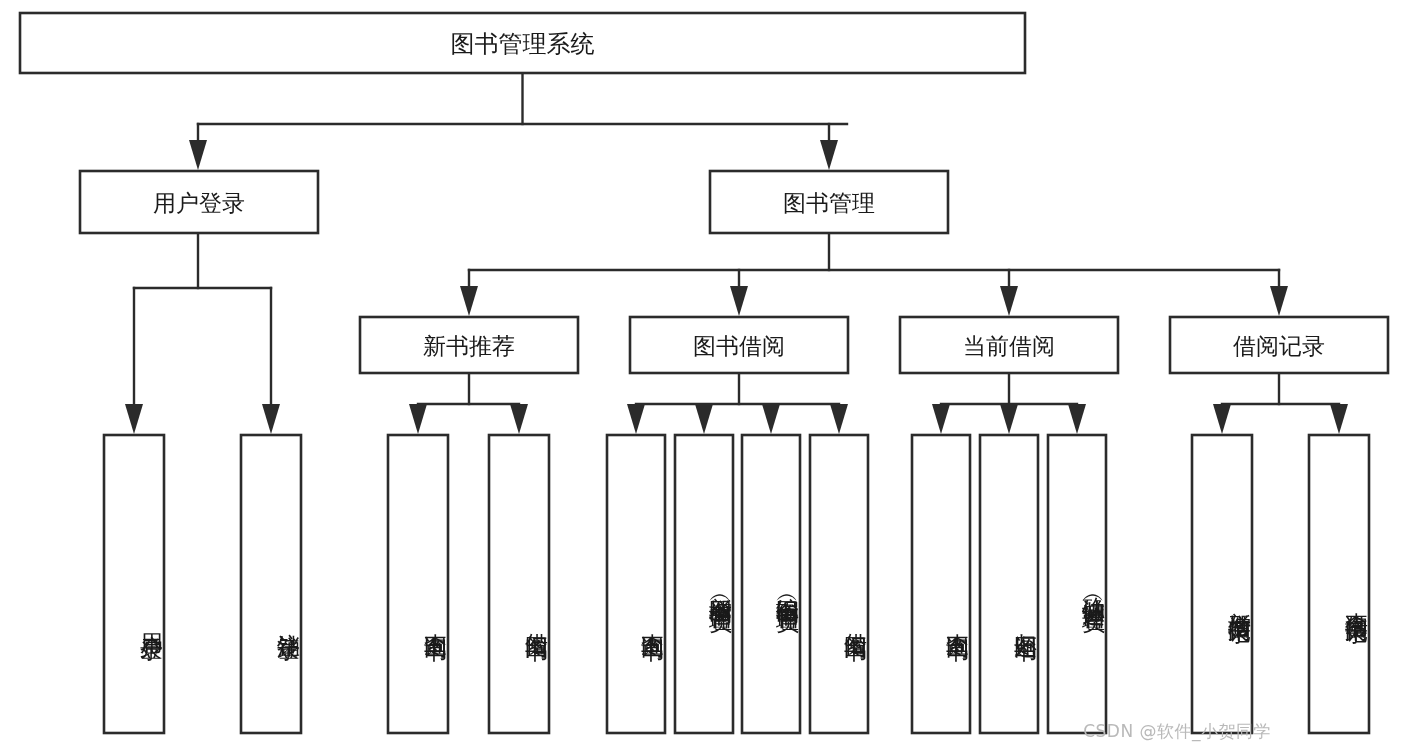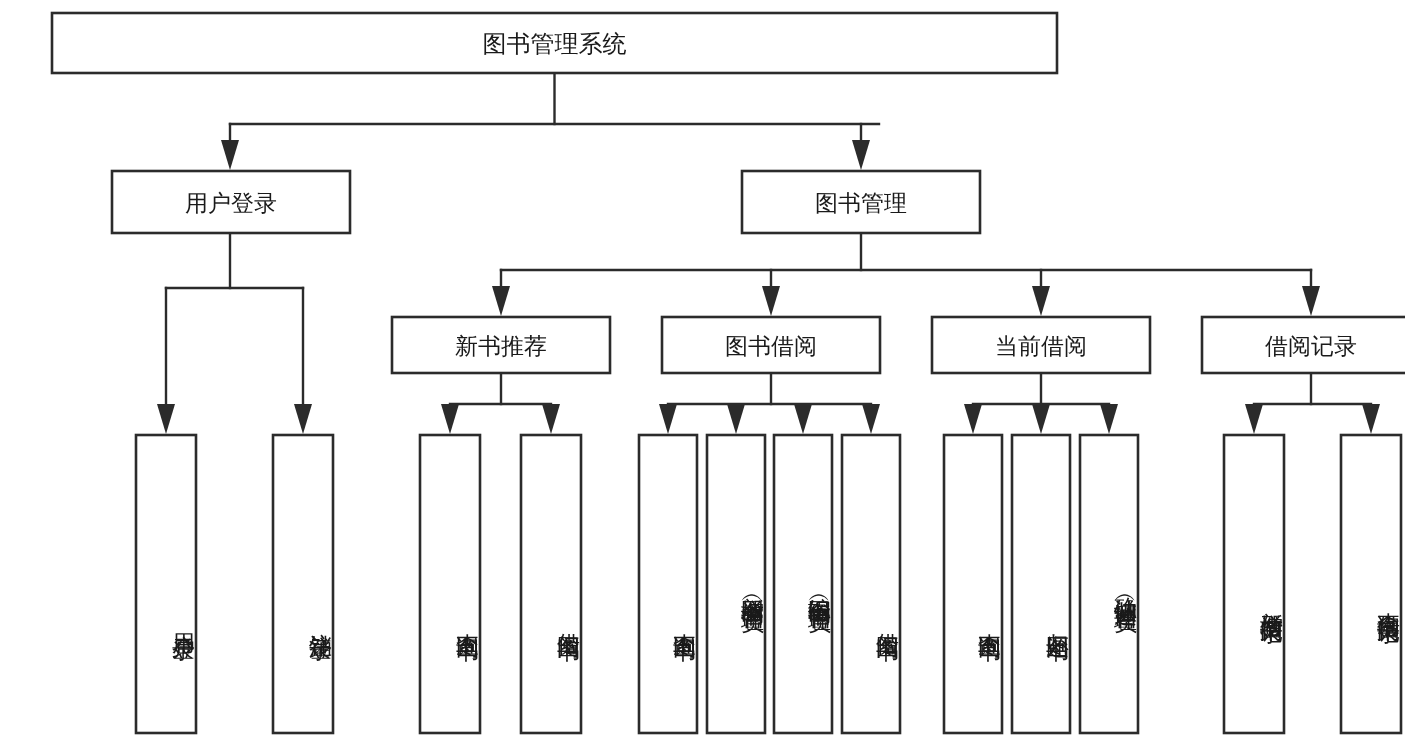--- a/index.html
+++ b/index.html
@@ -11,21 +11,20 @@
     width: 1405px;
     height: 747px;
     font-family: "DejaVu Sans", "Liberation Sans", sans-serif;
     overflow: hidden;
     position: relative;
   }
   #diagram-root {
     position: relative;
     width: 1279px;
     height: 747px;
-    margin-left: 32px;
   }
   svg#flowchart {
     position: absolute;
     top: 0;
     left: 0;
     width: 1405px;
     height: 747px;
     display: block;
   }
   .node-rect {
@@ -219,14 +218,15 @@
   <div class="leaf-label" style="left:742px; top:443px; width:58px; height:290px;">编辑图书（管理员）</div>
   <div class="leaf-label" style="left:810px; top:505px; width:58px; height:228px;">借阅图书</div>
 
   <div class="leaf-label" style="left:912px; top:505px; width:58px; height:228px;">查询图书</div>
   <div class="leaf-label" style="left:980px; top:505px; width:58px; height:228px;">归还图书</div>
   <div class="leaf-label" style="left:1048px; top:443px; width:58px; height:290px;">确认归还（管理员）</div>
 
   <div class="leaf-label" style="left:1192px; top:467px; width:60px; height:266px;">新增借阅记录</div>
   <div class="leaf-label" style="left:1309px; top:467px; width:60px; height:266px;">查询借阅记录</div>
 
+  <div class="watermark">CSDN @软件_小贺同学</div>
 
 </div>
 
 </body></html>

